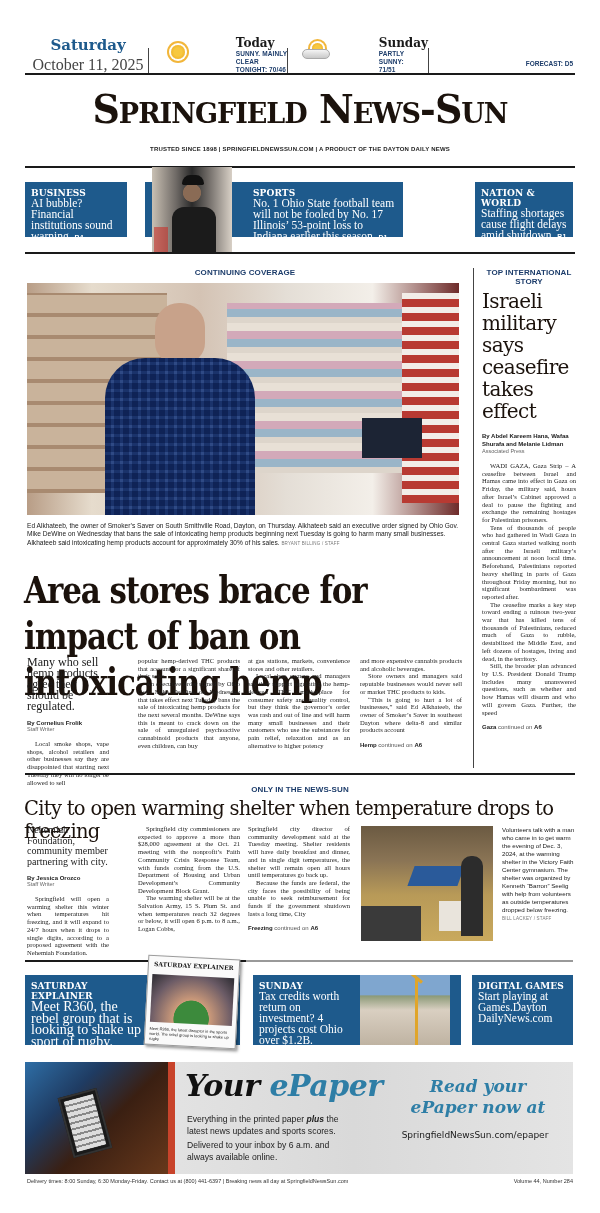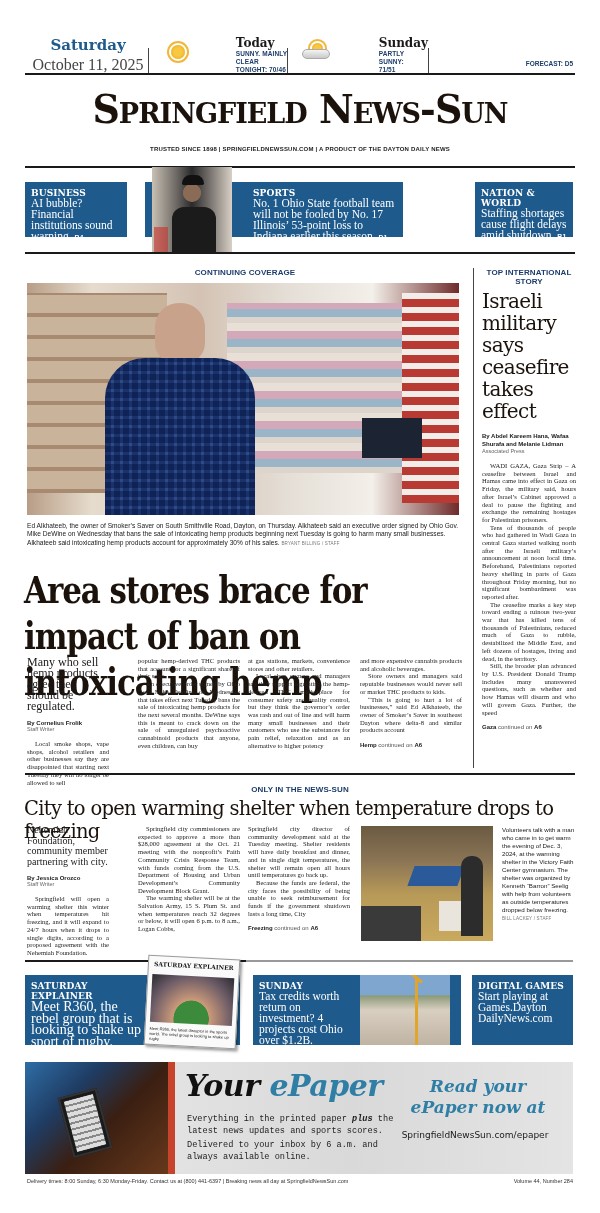--- a/index.html
+++ b/index.html
@@ -51,21 +51,21 @@
 
   .intl-head { font-family: "DejaVu Serif", serif; font-size: 20px; line-height: 22px; letter-spacing: -0.6px; color: #1b120c; margin-top: 4px; }
 
   .headline2 { position: absolute; left: 24px; top: 797px; width: 560px; font-family: "DejaVu Serif", serif; font-size: 19.5px; letter-spacing: -0.7px; color: #1b120c; }
 
   .ad { position: absolute; left: 25px; top: 1062px; width: 548px; height: 112px; background: linear-gradient(90deg, #eaeaea, #d9d9d9 60%, #e4e4e4); overflow: hidden; }
   .ad-photo { position: absolute; left: 0; top: 0; width: 150px; height: 112px; background: linear-gradient(135deg, #2e6ea6 0%, #1f3c63 30%, #3a1f12 55%, #6a3a1c 100%); }
   .ad-red { position: absolute; left: 143px; top: 0; width: 7px; height: 112px; background: #c8432b; }
   .ad-title { position: absolute; left: 160px; top: 6px; font-family: "DejaVu Serif", serif; font-weight: bold; font-style: italic; font-size: 30px; letter-spacing: -0.5px; color: #111; }
   .ad-title span { color: #2e7ea6; }
-  .ad-body { position: absolute; left: 162px; font-family: Liberation Mono, monospace; font-size: 8.6px; line-height: 11.5px; color: #222; }
+  .ad-body { position: absolute; left: 162px; font-family: Liberation Sans, sans-serif; font-size: 8.6px; line-height: 11.5px; color: #222; }
   .ad-cta { position: absolute; left: 358px; top: 14px; width: 190px; text-align: center; font-family: "DejaVu Serif", serif; font-weight: bold; font-style: italic; font-size: 17px; line-height: 21px; color: #2e7ea6; }
   .ad-url { position: absolute; left: 350px; top: 68px; width: 200px; text-align: center; font-family: "DejaVu Sans", sans-serif; font-size: 9px; color: #1a1a1a; }
 
   .footer { position: absolute; top: 1178px; font-family: "Liberation Sans", sans-serif; font-size: 5.5px; color: #333; }
 </style>
 </head>
 <body>
 
 <div class="weather">
   <div class="wx-date">

